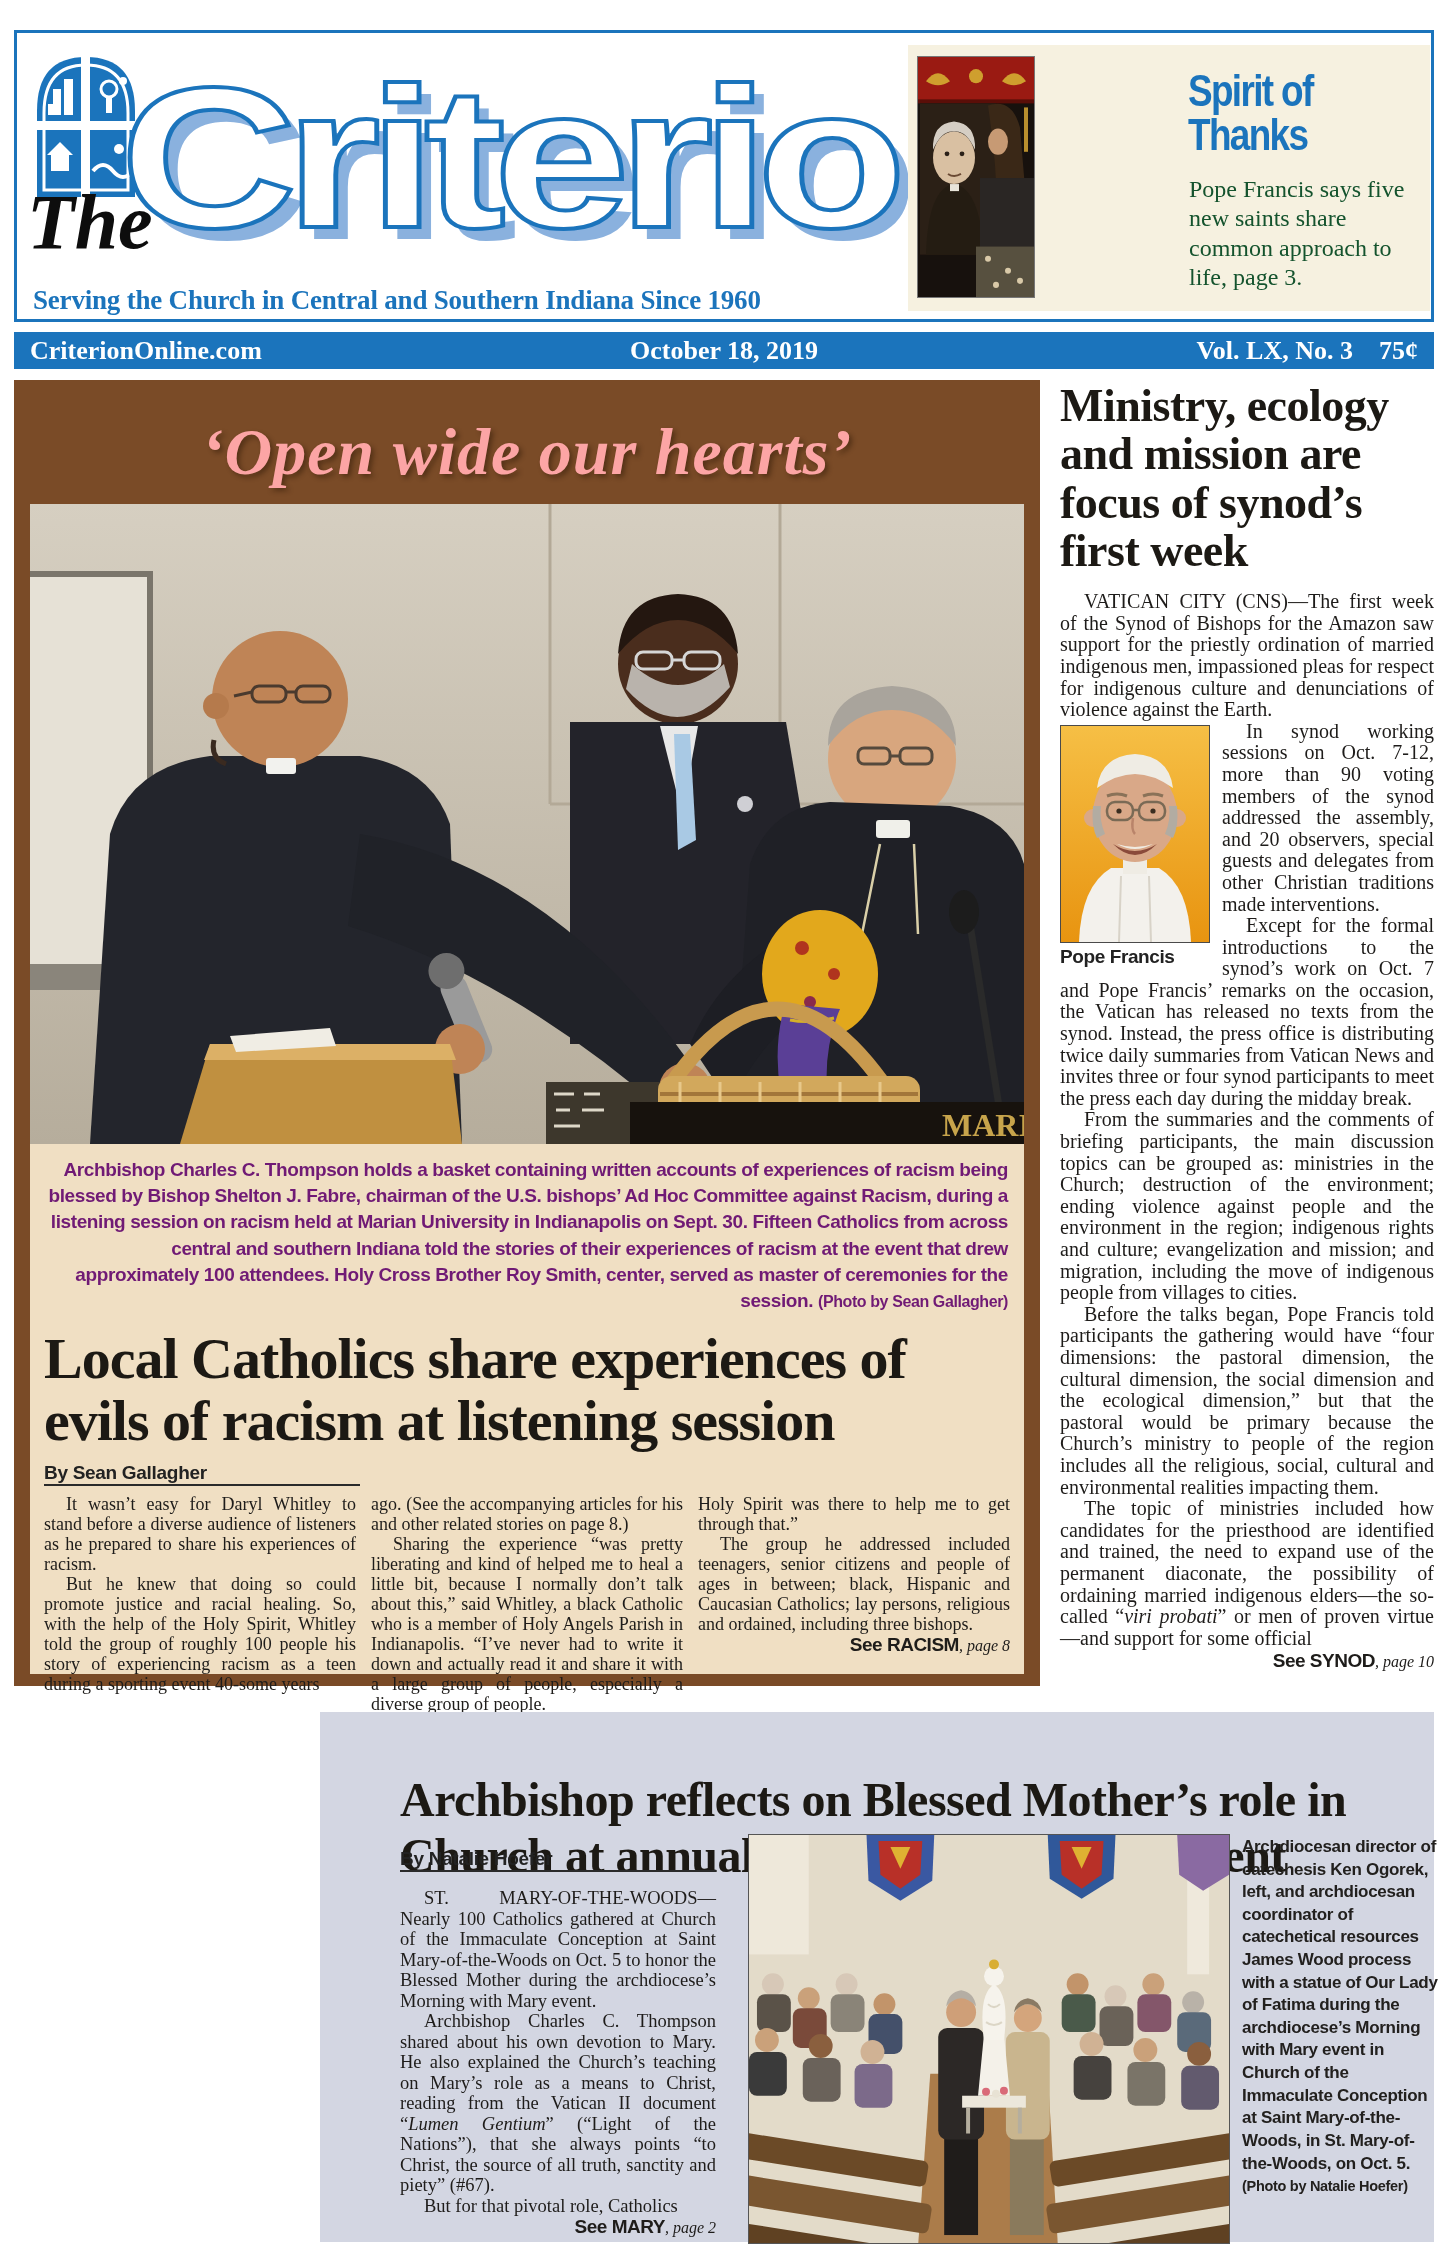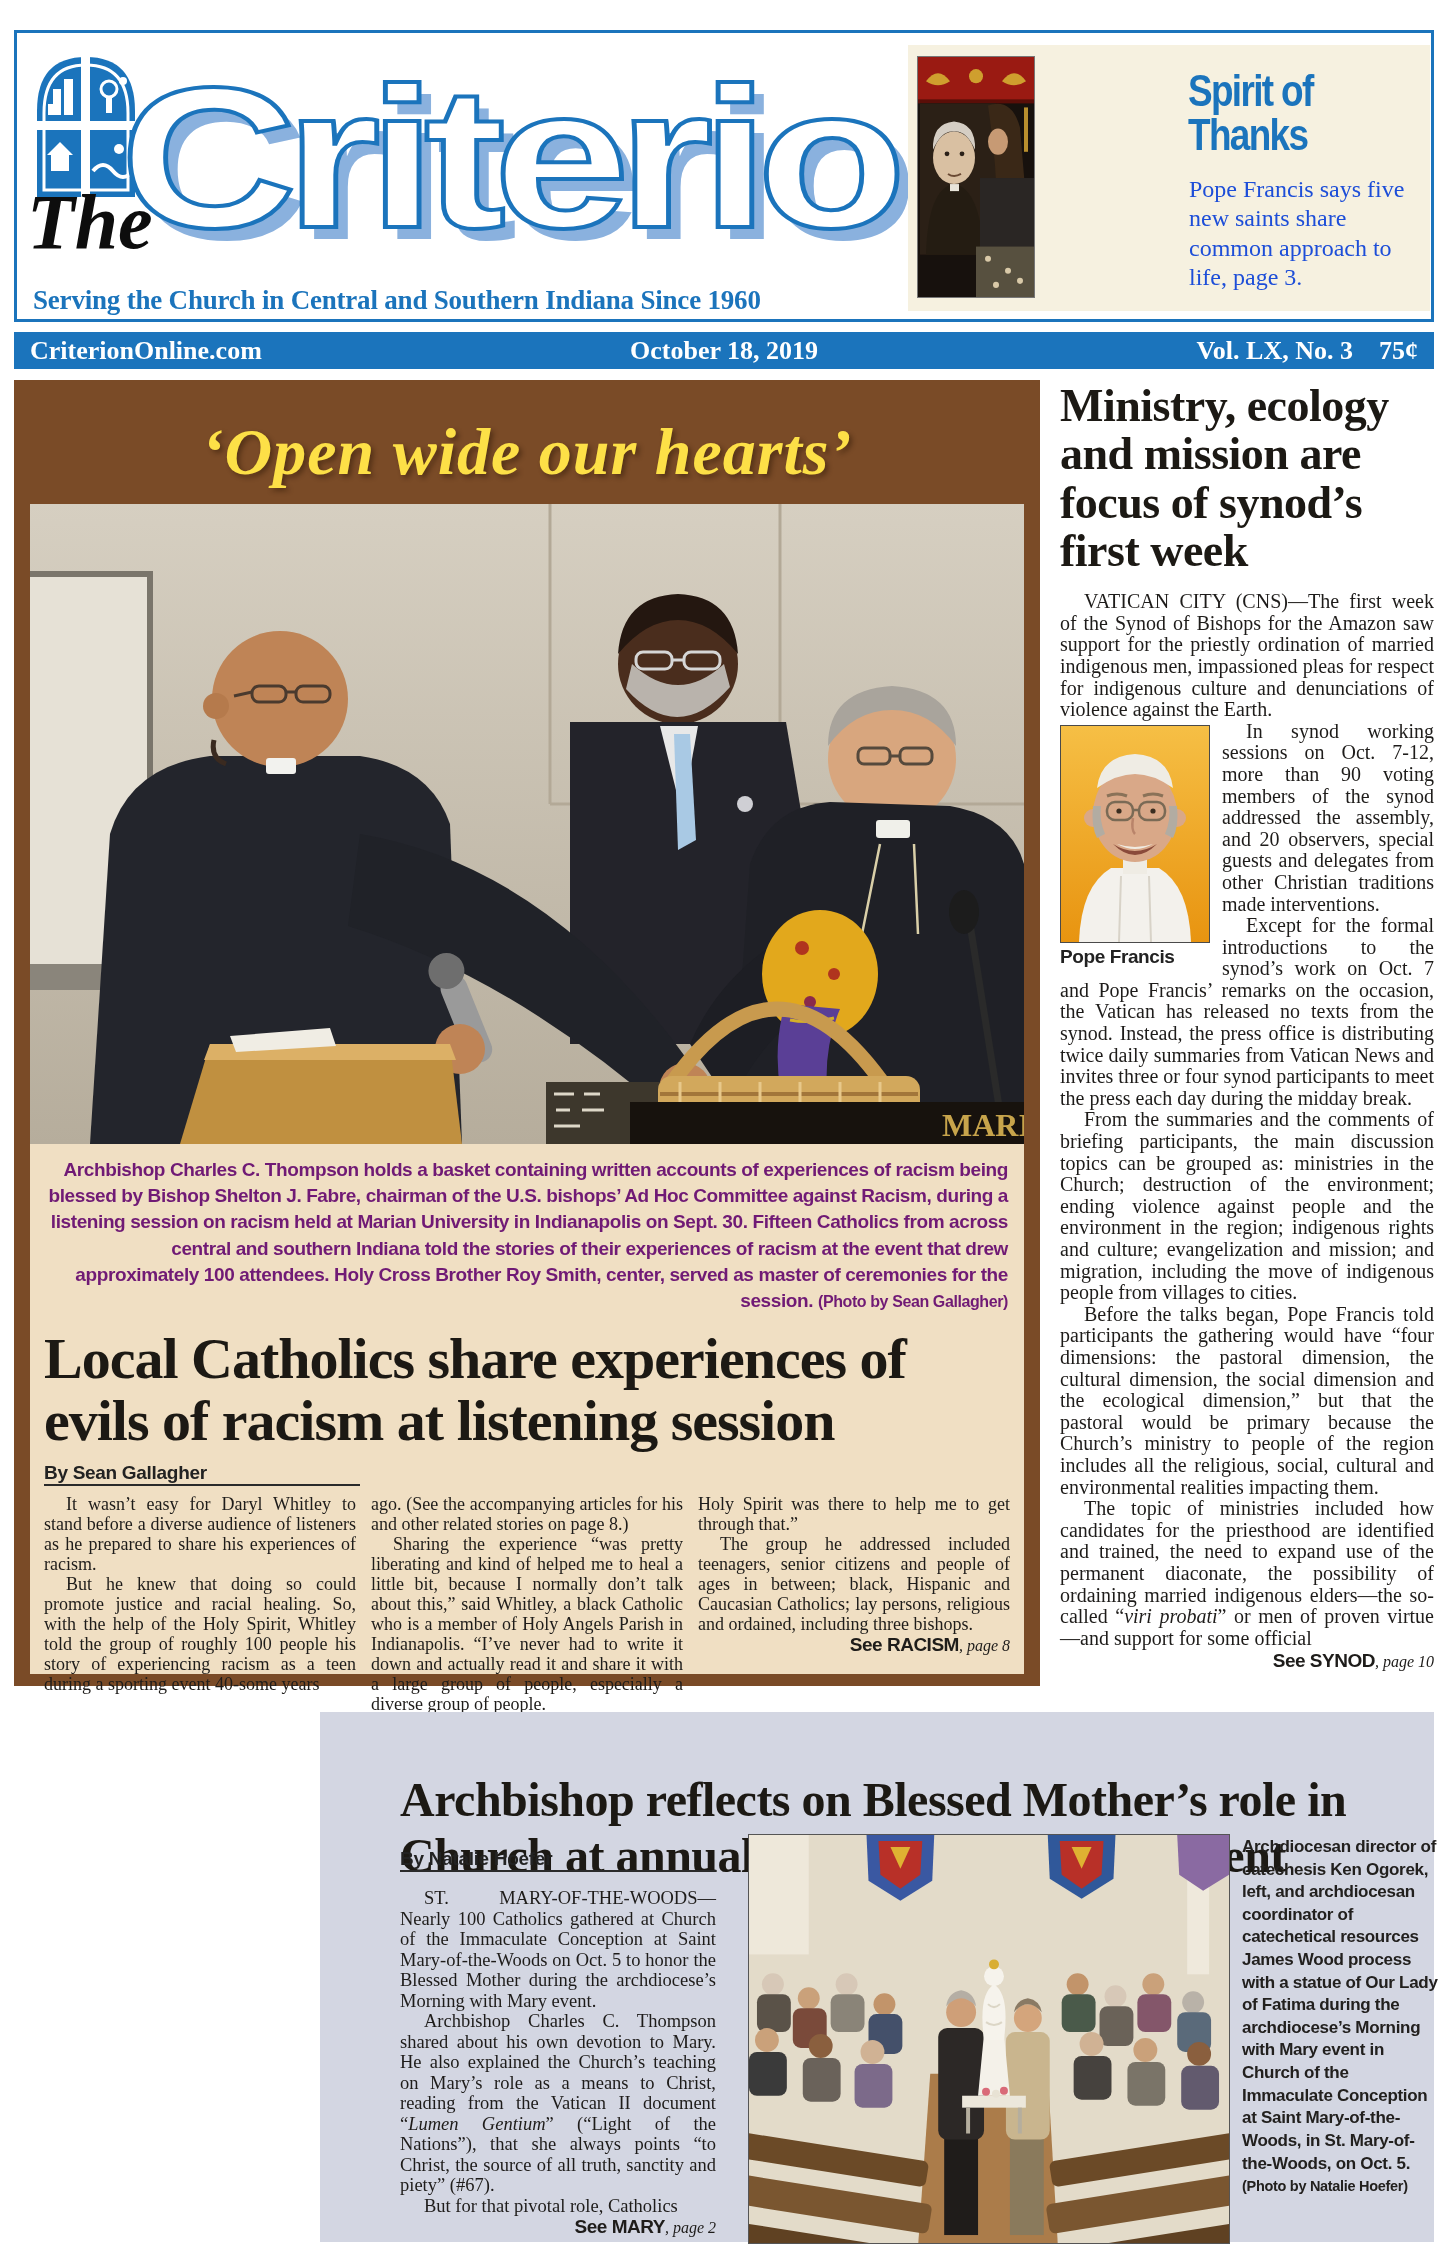--- a/index.html
+++ b/index.html
@@ -15,34 +15,34 @@
   .the-word{position:absolute;left:10px;top:150px;font:italic bold 78px/1 "Liberation Serif",serif;color:#0d0d0d;}
   .tagline{position:absolute;left:16px;bottom:5px;font:bold 27px/1 "Liberation Serif",serif;
            color:#1b74bc;letter-spacing:-0.2px;}
 
   
   .promo{position:absolute;right:1px;top:12px;width:522px;height:266px;background:#f6f1e0;}
   .promo-photo{position:absolute;left:9px;top:11px;width:116px;height:240px;border:1px solid #777;}
   .promo-title{position:absolute;left:280px;top:24px;font-family:"Liberation Sans",sans-serif;
                font-weight:bold;font-size:45px;line-height:0.98;color:#1b74bc;letter-spacing:-2px;
                transform:scaleX(0.82);transform-origin:left top;}
-  .promo-text{position:absolute;left:281px;top:130px;width:228px;font:24px/1.22 "Liberation Serif",serif;color:#1d4ed8;}
+  .promo-text{position:absolute;left:281px;top:130px;width:228px;font:24px/1.22 "Liberation Serif",serif;color:#14532d;}
 
   
   .datebar{position:absolute;left:14px;top:332px;width:1420px;height:37px;background:#1b74bc;
            color:#fff;font:bold 26px/37px "Liberation Serif",serif;}
   .datebar .site{position:absolute;left:16px;}
   .datebar .date{position:absolute;left:0;right:0;text-align:center;}
   .datebar .vol{position:absolute;right:16px;}
   .datebar .price{margin-left:26px;}
 
   
   .brown-panel{position:absolute;left:14px;top:380px;width:1026px;height:1306px;background:#7a4b27;}
   .banner-quote{height:144px;display:flex;align-items:center;justify-content:center;
-                font:italic bold 66px/1 "Liberation Serif",serif;color:#fde047;letter-spacing:1px;
+                font:italic bold 66px/1 "Liberation Serif",serif;color:#fca5a5;letter-spacing:1px;
                 text-shadow:3px 3px 5px rgba(40,20,5,.45);}
   .panel-inner{position:absolute;left:16px;top:124px;width:994px;bottom:12px;background:#f0dfc3;}
   .main-photo{display:block;width:994px;height:640px;}
   .caption-box{padding:13px 16px 8px 14px;font-family:"Liberation Sans",sans-serif;font-weight:bold;
                font-size:19px;line-height:1.38;letter-spacing:-0.4px;color:#701a75;text-align:right;}
   .caption-box .credit{font-size:16px;}
   .article{padding:4px 14px 0 14px;}
   .headline1{font:bold 58px/1.07 "Liberation Serif",serif;letter-spacing:-1px;color:#1c1914;margin:2px 0 10px 0;}
   .byline-block{width:316px;margin-bottom:8px;border-bottom:2px solid #2a2a2a;padding-bottom:0;}
   .byline{font-family:"Liberation Sans",sans-serif;font-weight:bold;font-size:19px;letter-spacing:-0.3px;color:#222;}

